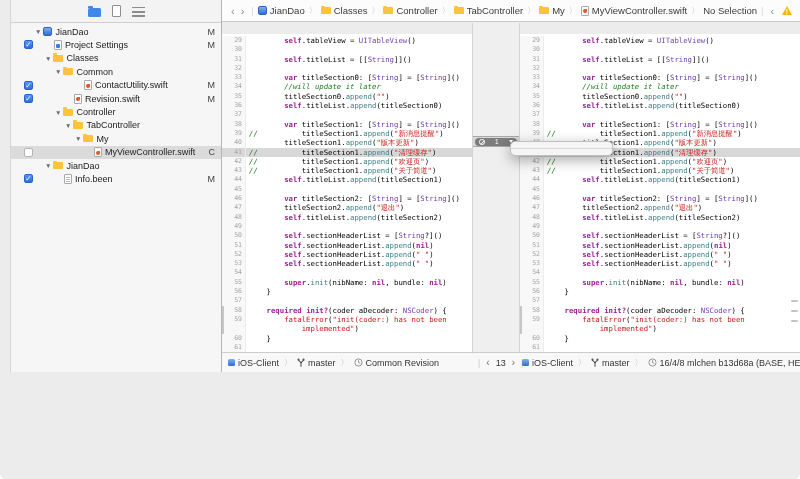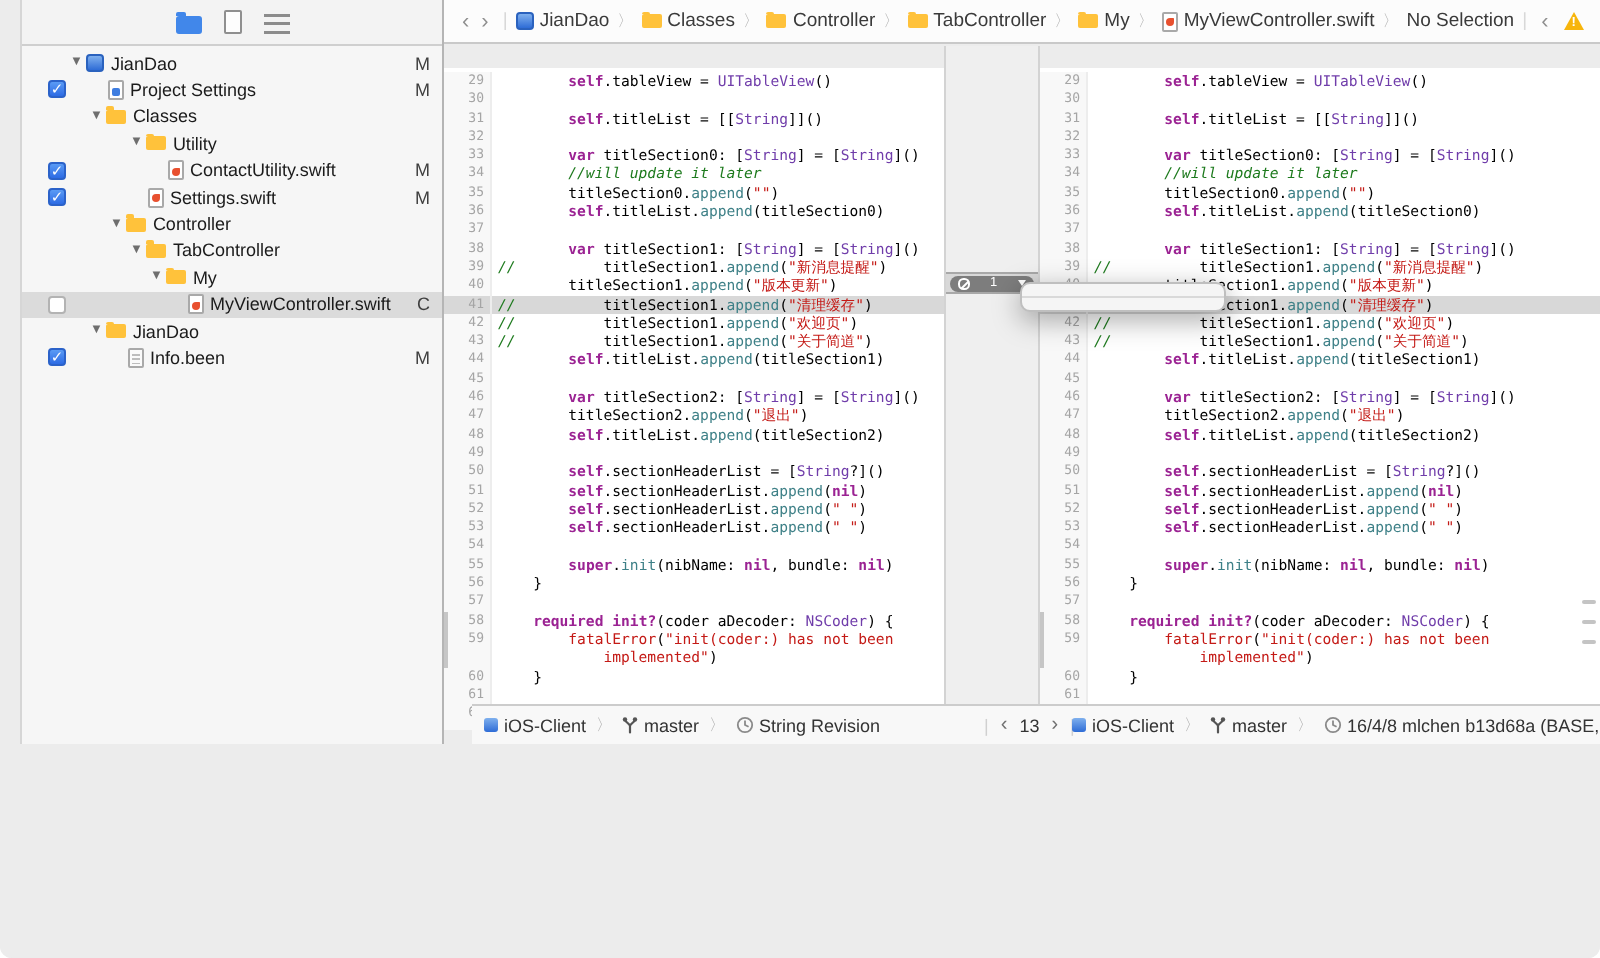--- a/index.html
+++ b/index.html
@@ -70,21 +70,21 @@
   #scroll-marks{position:absolute;right:2px;top:300px;width:7px;}
   #scroll-marks div{height:2px;background:#C4C4C4;margin-bottom:8px;border-radius:1px;}
 
   
   #ctx-menu{position:absolute;left:510px;top:141px;width:101px;background:#F5F5F5;border:1px solid #BFBFBF;border-radius:5px;box-shadow:0 4px 14px rgba(0,0,0,0.35);padding:3px 0;z-index:60;}
   .mi{height:16px;line-height:16px;padding:0 11px;font-size:10px;color:#1A1A1A;white-space:nowrap;}
   .mi.hl{background:#3B79DF;color:#fff;}
   .msep{height:1px;background:#D9D9D9;margin:3px 0;}
 
   
-  #pane-footer{position:absolute;left:236px;right:0;top:352px;height:20px;background:#F8F8F8;border-top:1px solid #CCCCCC;box-sizing:border-box;font-size:9px;color:#333;text-align:right;}
+  #pane-footer{position:absolute;left:222px;right:0;top:352px;height:20px;background:#F8F8F8;border-top:1px solid #CCCCCC;box-sizing:border-box;font-size:9px;color:#333;text-align:right;}
   .fgrp{position:absolute;top:0;height:100%;display:flex;align-items:center;gap:3px;white-space:nowrap;}
   #f-left{left:6px;}
   #f-nav{left:256px;gap:6px;}
   #f-right{left:300px;}
   .f-sep{color:#D0D0D0;}
   .f-chev{color:#707070;font-size:10px;}
   .proj-sq{width:7px;height:7px;background:linear-gradient(#7FB0EE,#2E6CD6);border-radius:1.5px;display:inline-block;}
   .crumb-gt{color:#B0B0B0;font-size:8px;margin:0 2px;}
 
   
@@ -120,37 +120,37 @@
           <span class="tlabel">Project Settings</span>
           <span class="tstatus">M</span>
         </div>
         <div class="trow">
           <span class="tind" style="width: 34px;"></span>
           <span class="disc">▼</span>
           <span class="ic ic-folder"></span>
           <span class="tlabel">Classes</span>
         </div>
         <div class="trow">
-          <span class="tind" style="width: 54px;"></span>
+          <span class="tind" style="width: 44px;"></span>
           <span class="disc">▼</span>
           <span class="ic ic-folder"></span>
-          <span class="tlabel">Utility</span>
+          <span class="tlabel">Common</span>
         </div>
         <div class="trow">
           <span class="cb on">✓</span>
           <span class="tind" style="width: 73px;"></span>
           <span class="ic ic-swift"></span>
           <span class="tlabel">ContactUtility.swift</span>
           <span class="tstatus">M</span>
         </div>
         <div class="trow">
           <span class="cb on">✓</span>
           <span class="tind" style="width: 63px;"></span>
           <span class="ic ic-swift"></span>
-          <span class="tlabel">Settings.swift</span>
+          <span class="tlabel">Revision.swift</span>
           <span class="tstatus">M</span>
         </div>
         <div class="trow">
           <span class="tind" style="width: 44px;"></span>
           <span class="disc">▼</span>
           <span class="ic ic-folder"></span>
           <span class="tlabel">Controller</span>
         </div>
         <div class="trow">
           <span class="tind" style="width: 54px;"></span>
@@ -558,21 +558,21 @@
           </g>
           <circle cx="1.5" cy="1.7" r="1.1" fill="#555"></circle>
           <circle cx="6.5" cy="1.7" r="1.1" fill="#555"></circle>
         </svg>
       <span>master</span>
       <span class="crumb-gt">〉</span>
       <svg class="clock-svg" width="9" height="9" viewBox="0 0 10 10">
           <circle cx="5" cy="5" r="4" fill="none" stroke="#8A8A8A"></circle>
           <path d="M5 2.5 V5 L7 6" stroke="#8A8A8A" fill="none"></path>
         </svg>
-      <span>String Revision</span>
+      <span>Common Revision</span>
     </div>
     <div id="f-nav" class="fgrp">
       <span class="f-sep">|</span>
       <span class="f-chev">‹</span>
       <span>13</span>
       <span class="f-chev">›</span>
       <span class="f-sep">|</span>
     </div>
     <div id="f-right" class="fgrp">
       <span class="proj-sq"></span>

